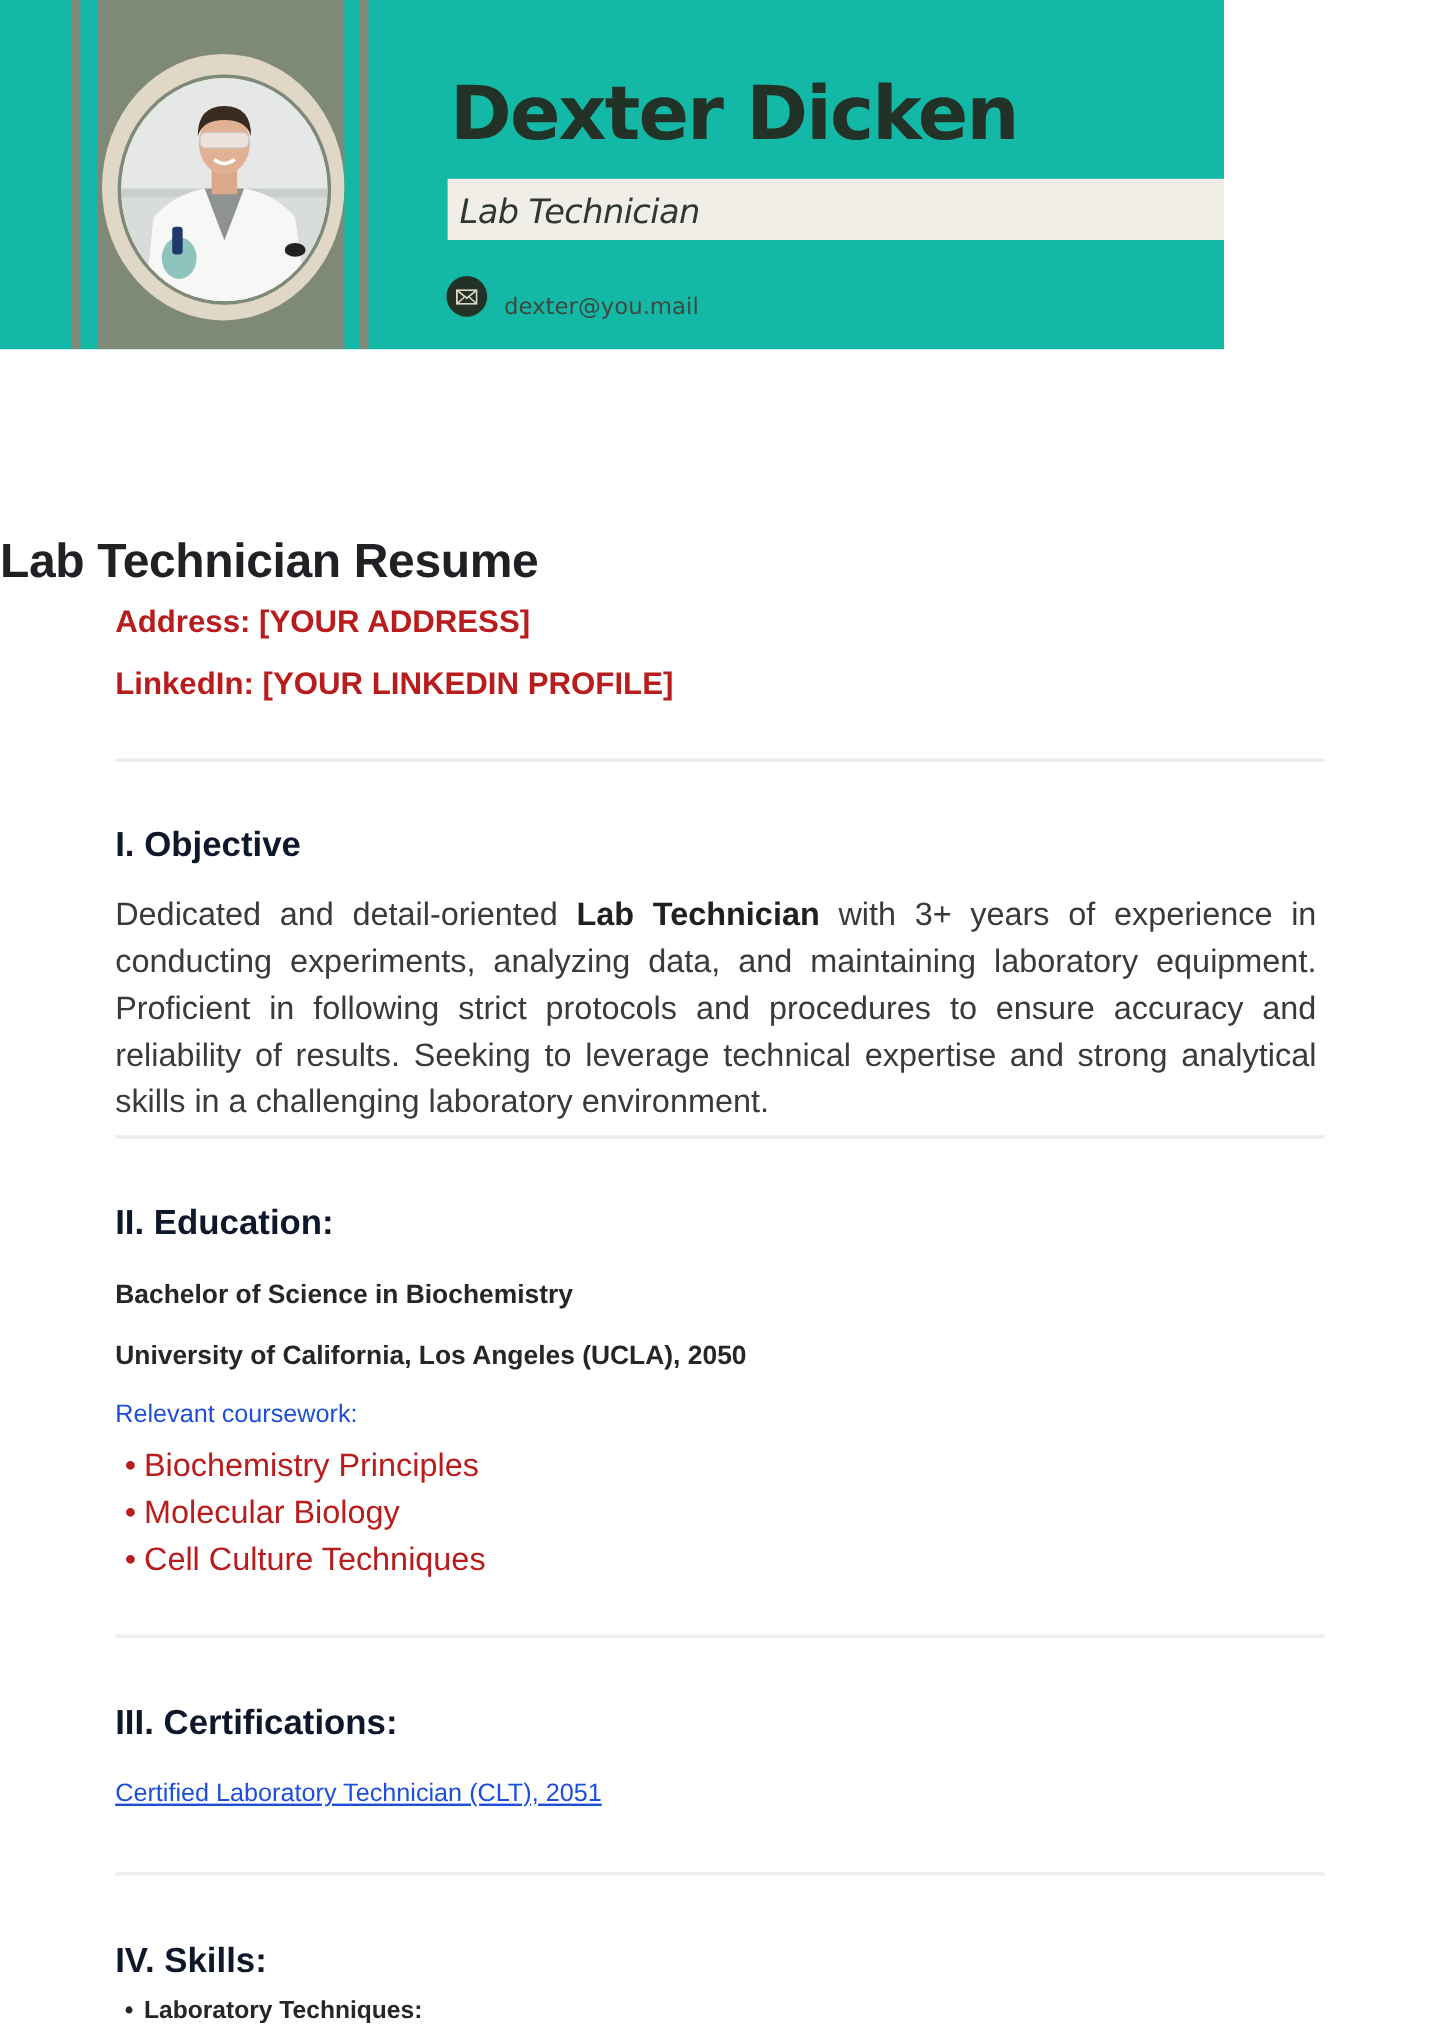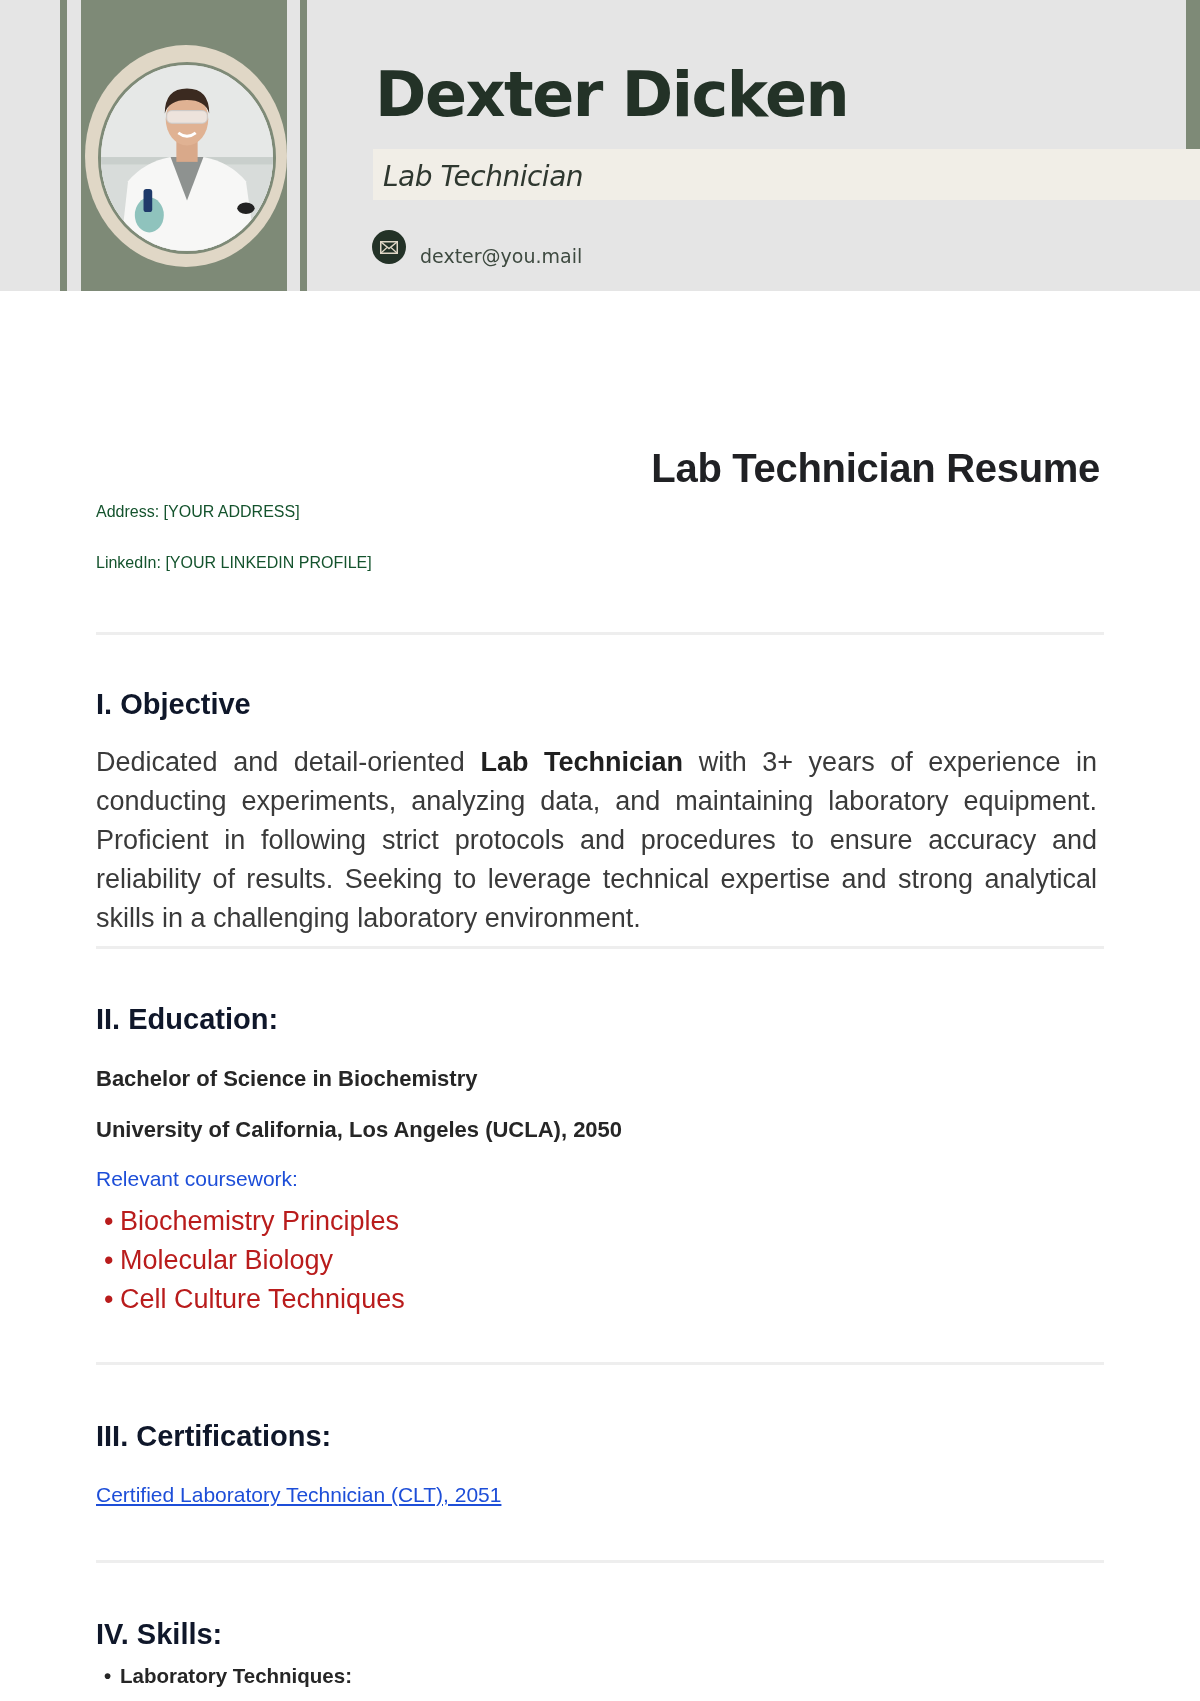--- a/index.html
+++ b/index.html
@@ -1,40 +1,40 @@
 <!DOCTYPE html>
 <html><head>
 <meta charset="utf-8">
 <style>
   * { box-sizing: border-box; margin: 0; padding: 0; }
   html, body { width: 1200px; height: 1701px; background: #ffffff; overflow: hidden; }
   body { position: relative; font-family: "Liberation Sans", "DejaVu Sans", sans-serif; color: #2b2b2b; }
 
   
-  .header { position: absolute; left: 0; top: 0; width: 1200px; height: 291px; background: #e5e5e5; overflow: hidden; }
+  .header { position: absolute; left: 0; top: 0; width: 1020px; height: 291px; background: #14b8a6; overflow: hidden; }
   .bar { position: absolute; top: 0; height: 291px; background: #7e8a77; }
   .bar-l1 { left: 60px; width: 7px; }
   .bar-main { left: 81px; width: 206px; }
   .bar-r1 { left: 300px; width: 7px; }
   .bar-right { left: 1186px; width: 14px; height: 149px; }
 
   .ring { position: absolute; left: 85px; top: 45px; width: 202px; height: 222px; border-radius: 50%; background: #e0d7c6; }
   .photo { position: absolute; left: 98px; top: 62px; width: 178px; height: 192px; border-radius: 50%; border: 3px solid #7e8a77; overflow: hidden; background: #e4e6e4; }
   .photo svg { width: 100%; height: 100%; display: block; }
 
   .name { position: absolute; left: 375px; top: 64px; font-family: "DejaVu Sans", sans-serif; font-weight: bold; font-size: 62px; letter-spacing: -1.5px; color: #233227; line-height: 1; }
   .title-band { position: absolute; left: 373px; top: 149px; width: 827px; height: 51px; background: #f1eee7; }
   .title-band span { position: absolute; left: 10px; top: 11px; font-family: "DejaVu Sans", sans-serif; font-style: italic; font-size: 28px; color: #2f3830; letter-spacing: -0.5px; }
 
   .email-icon { position: absolute; left: 372px; top: 230px; width: 34px; height: 34px; border-radius: 50%; background: #233227; display: flex; align-items: center; justify-content: center; }
   .email-text { position: absolute; left: 420px; top: 245px; font-family: "DejaVu Sans", sans-serif; font-size: 19px; color: #3e4a40; }
 
   
-  .doc-title { position: absolute; left: 0; width: 1100px; top: 446px; text-align: right; font-size: 40px; font-weight: bold; color: #202124; letter-spacing: -0.3px; }
-  .meta { position: absolute; left: 96px; font-size: 16px; font-weight: normal; color: #14532d; }
+  .doc-title { position: absolute; left: 0; width: 1100px; top: 446px; text-align: left; font-size: 40px; font-weight: bold; color: #202124; letter-spacing: -0.3px; }
+  .meta { position: absolute; left: 96px; font-size: 26px; font-weight: bold; color: #b91c1c; }
 
   .divider { position: absolute; left: 96px; width: 1008px; height: 3px; background: #eeeeee; }
 
   .h2 { position: absolute; left: 96px; font-size: 29px; font-weight: bold; color: #0f172a; }
   .para { position: absolute; left: 96px; width: 1001px; font-size: 27px; line-height: 39px; color: #3a3a3a; text-align: justify; }
   .para b { color: #202020; }
 
   .line-bold { position: absolute; left: 96px; font-size: 22px; font-weight: bold; color: #262626; }
   .line { position: absolute; left: 96px; font-size: 21px; color: #1d4ed8; }
   .bullet { position: absolute; left: 104px; font-size: 27px; color: #b91c1c; }

